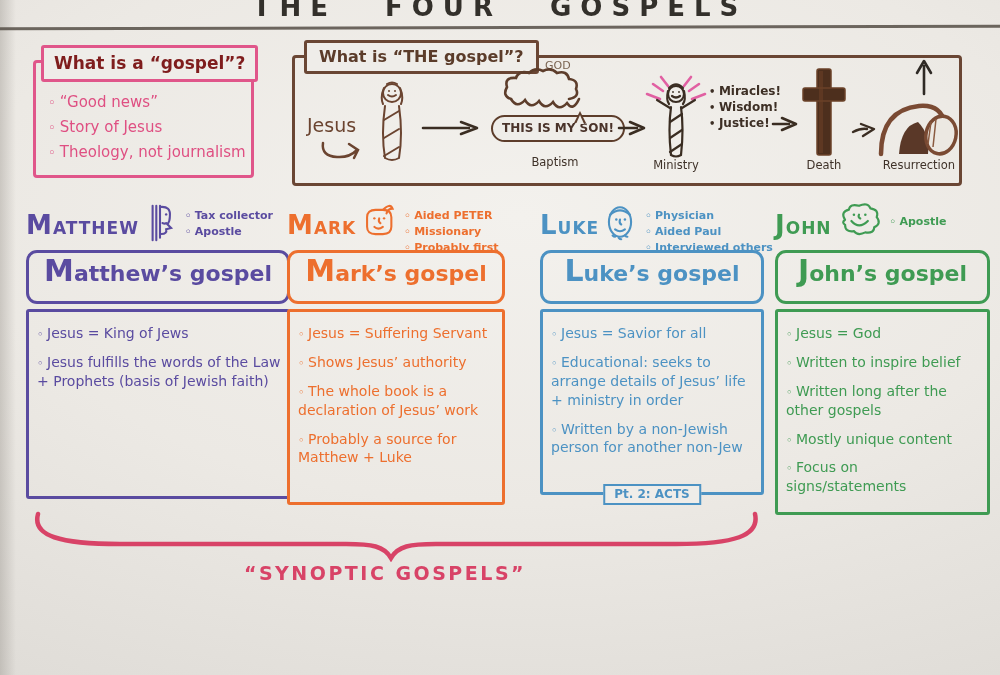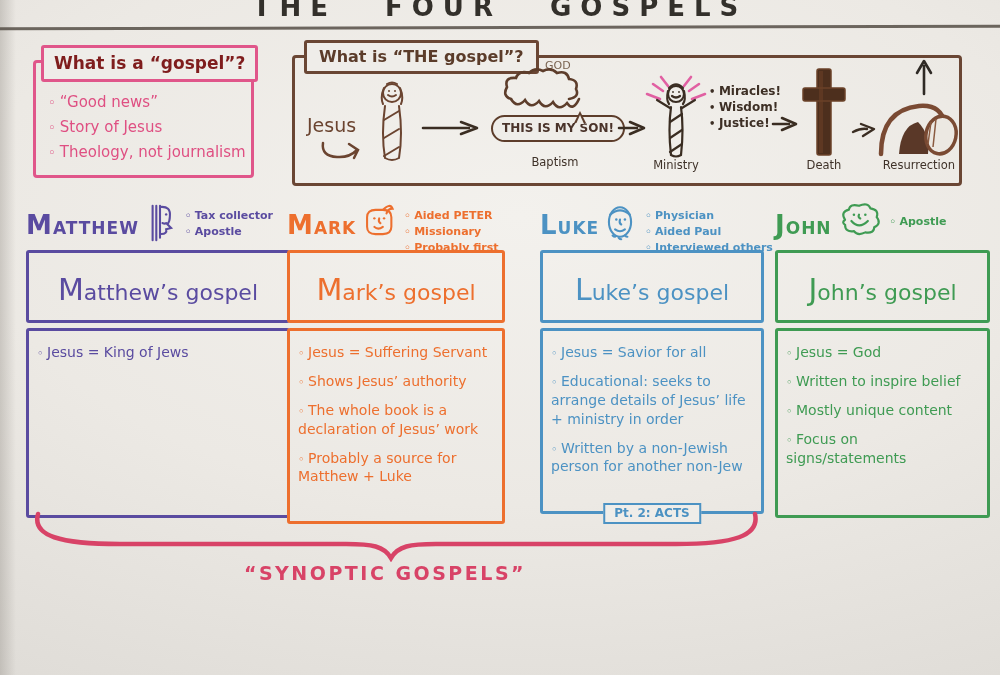--- a/index.html
+++ b/index.html
@@ -58,22 +58,22 @@
   .col-luke    { left:540px; width:224px; --c:#4c92c3; }
   .col-john    { left:775px; width:215px; --c:#3f9b53; }
   .col-head { display:flex; align-items:flex-start; gap:5px; height:50px; color:var(--c); }
   .col-name { font-size:17px; font-weight:700; letter-spacing:1px; margin-top:10px; white-space:nowrap; }
   .col-name::first-letter { font-size:26px; }
   .portrait { flex:0 0 auto; margin-top:2px; }
   .traits { list-style:none; margin-top:8px; margin-left:4px;font-weight:bold; }
   .traits li { font-size:11px; line-height:1.45; white-space:nowrap; }
   .traits li::before { content:"◦ "; font-size:10px; }
   .title-box {
-    border:3.5px solid var(--c); border-radius:3px; color:var(--c);
-    text-align:center; font-size:22px; font-weight:400; padding:19px 2px 13px;
+    border:3.5px solid var(--c); border-radius:11px; color:var(--c);
+    text-align:center; font-size:22px; font-weight:700; padding:0 2px 13px;
   }
   .title-box::first-letter { font-size:30px; }
   .body-box { border:3px solid var(--c); border-radius:3px; margin-top:5px; padding:12px 6px 6px 8px; position:relative; }
   .points { list-style:none; color:var(--c); }
   .points li { font-size:14px; line-height:1.35; margin-bottom:10px; }
   .points li::before { content:"◦ "; font-size:11px; }
   .col-matthew .body-box { min-height:190px; }
   .col-mark .body-box    { min-height:196px; }
   .col-luke .body-box    { min-height:186px; }
   .col-john .body-box    { min-height:190px; }
@@ -234,20 +234,21 @@
       </span>
       <ul class="traits">
         <li>Tax collector</li>
         <li>Apostle</li>
       </ul>
     </div>
     <div class="title-box">Matthew’s gospel</div>
     <div class="body-box">
       <ul class="points">
         <li>Jesus = King of Jews</li>
+        <li>Jesus fulfills the words of the Law + Prophets (basis of Jewish faith)</li>
       </ul>
     </div>
   </section>
 
   <section class="col col-mark">
     <div class="col-head">
       <span class="col-name">MARK</span>
       <span class="portrait">
         <svg width="34" height="40" viewBox="0 0 28 32">
           <g fill="none" stroke="#ed6f2e" stroke-width="1.7" stroke-linecap="round">
@@ -326,20 +327,21 @@
       </span>
       <ul class="traits" style="margin-top:14px;">
         <li>Apostle</li>
       </ul>
     </div>
     <div class="title-box">John’s gospel</div>
     <div class="body-box">
       <ul class="points">
         <li>Jesus = God</li>
         <li>Written to inspire belief</li>
+        <li>Written long after the other gospels</li>
         <li>Mostly unique content</li>
         <li>Focus on signs/statements</li>
       </ul>
     </div>
   </section>
 
   <span class="brace">
     <svg width="740" height="54" viewBox="0 0 740 54">
       <path d="M10 6 C 4 28, 32 36, 92 36 L 318 36 C 344 36, 356 38, 363 50 C 370 38, 382 36, 408 36 L 648 36 C 706 36, 732 28, 727 6" fill="none" stroke="#d84367" stroke-width="4.5" stroke-linecap="round"></path>
     </svg>

